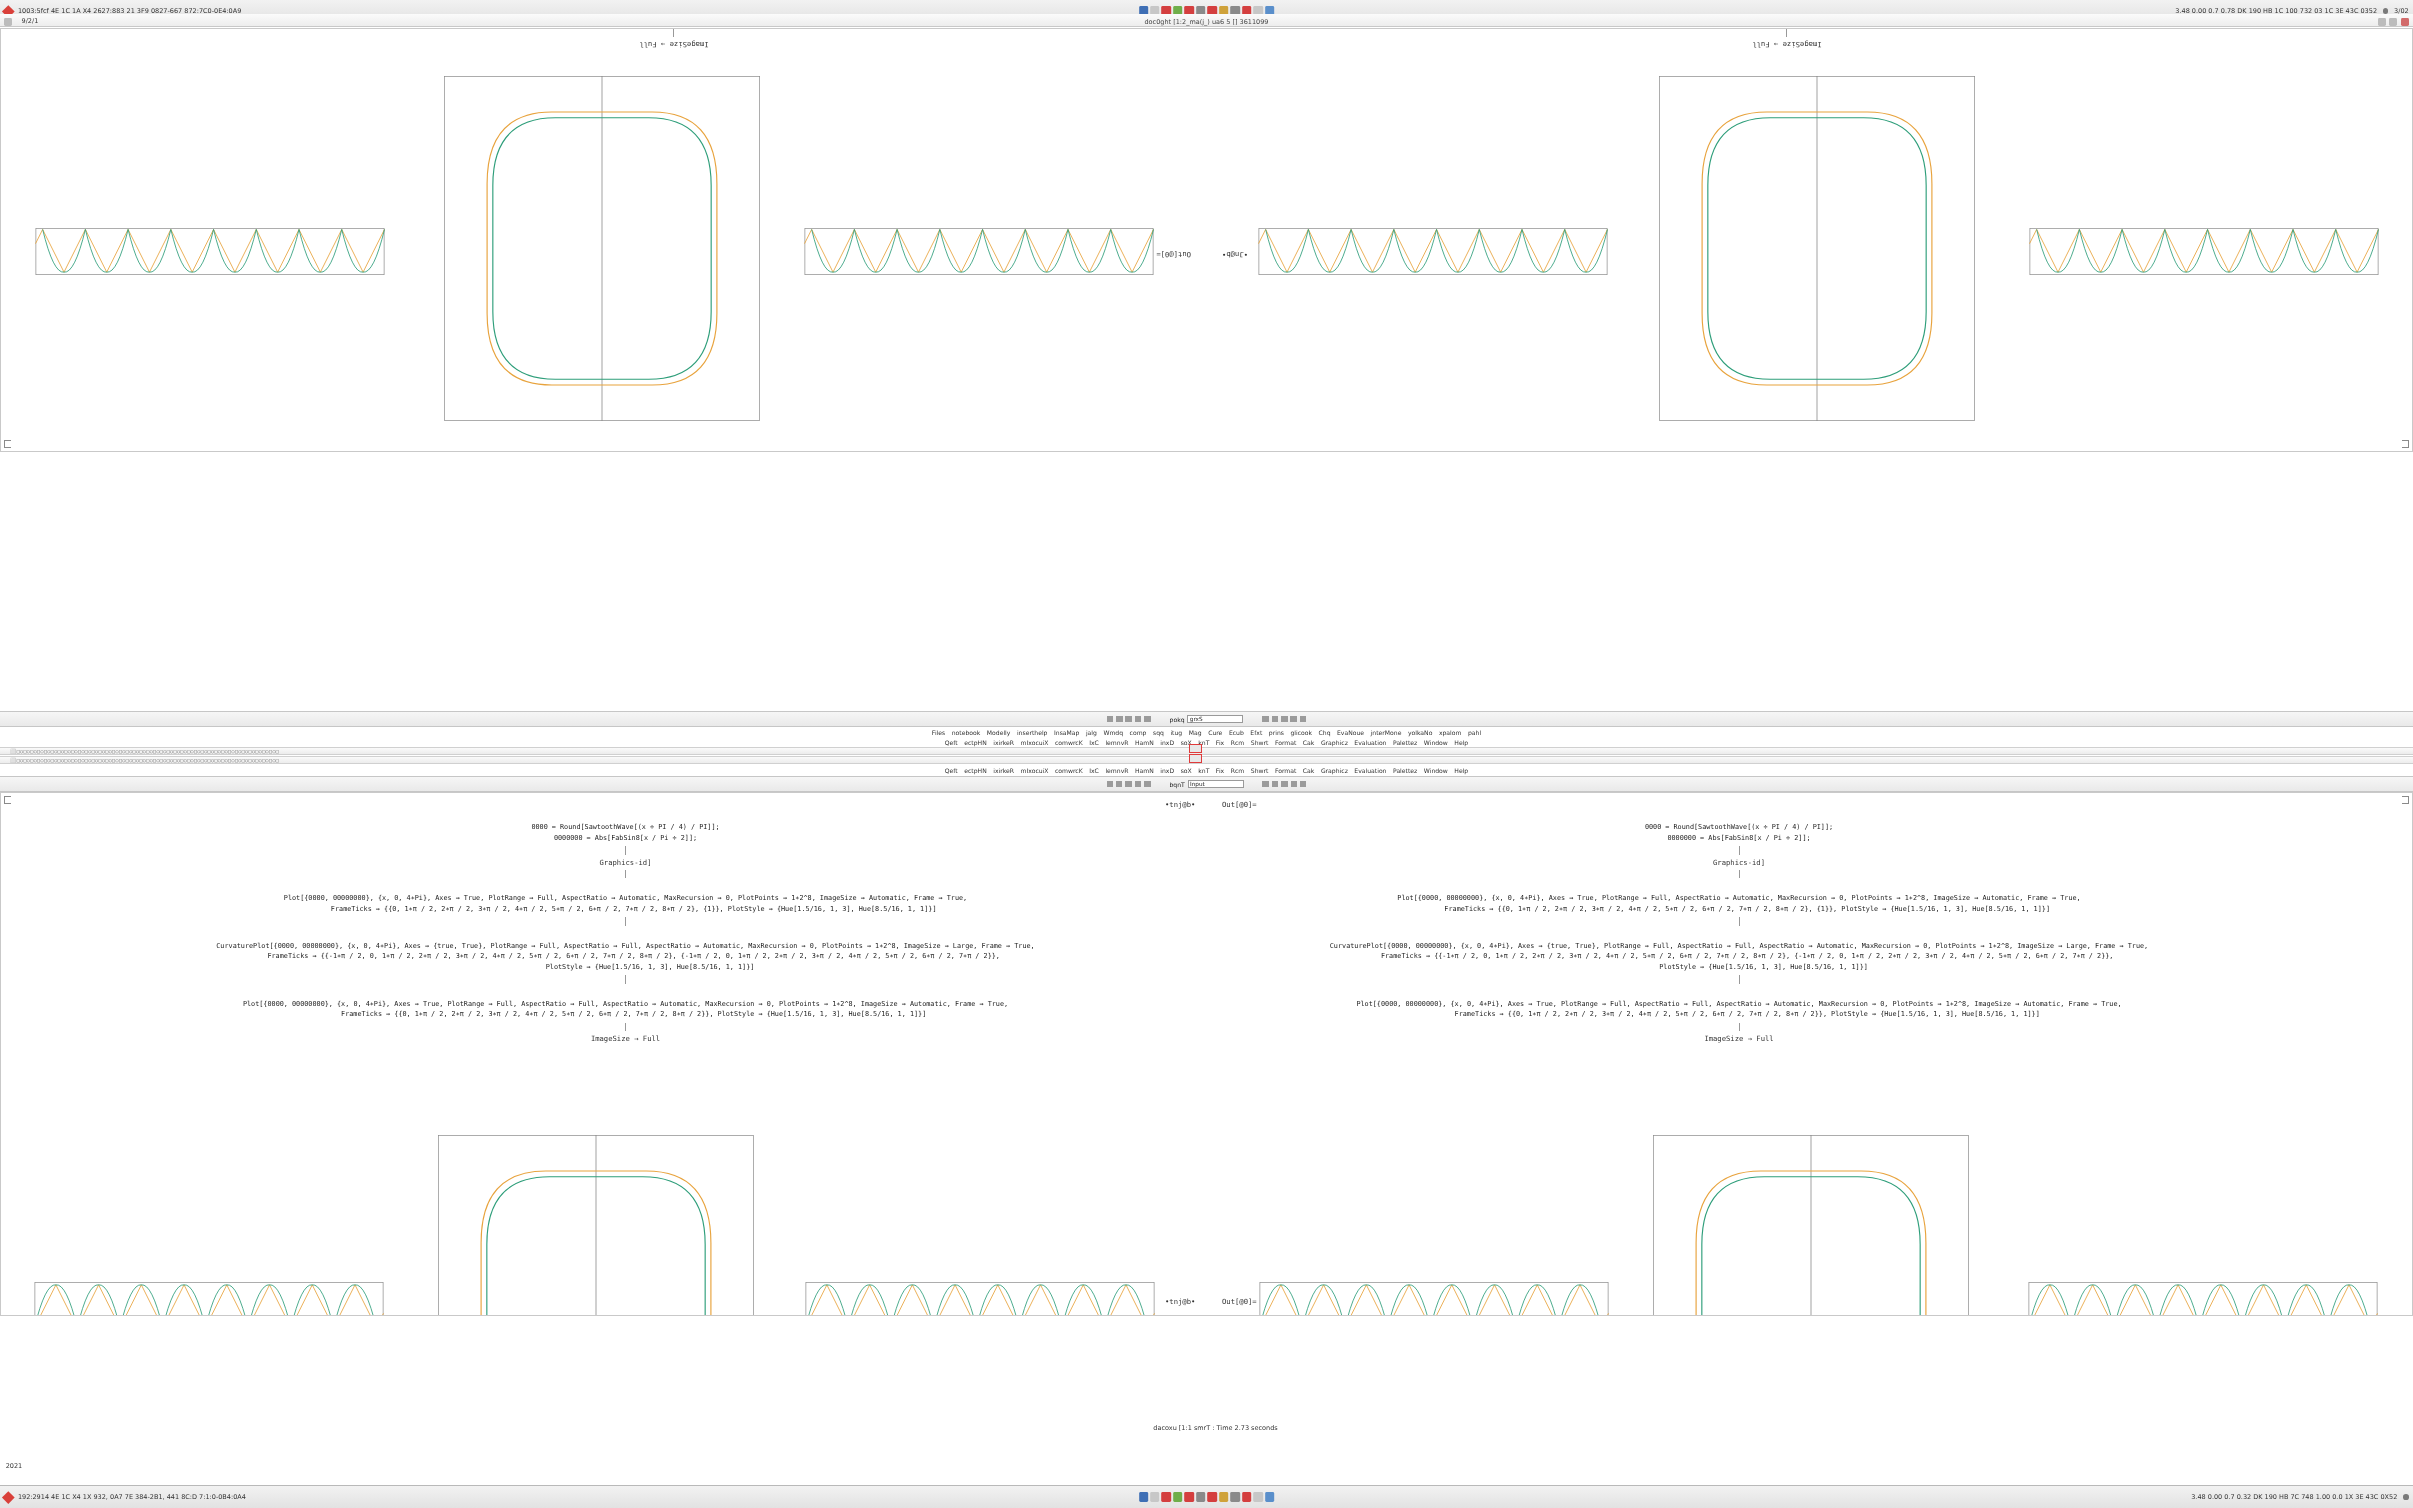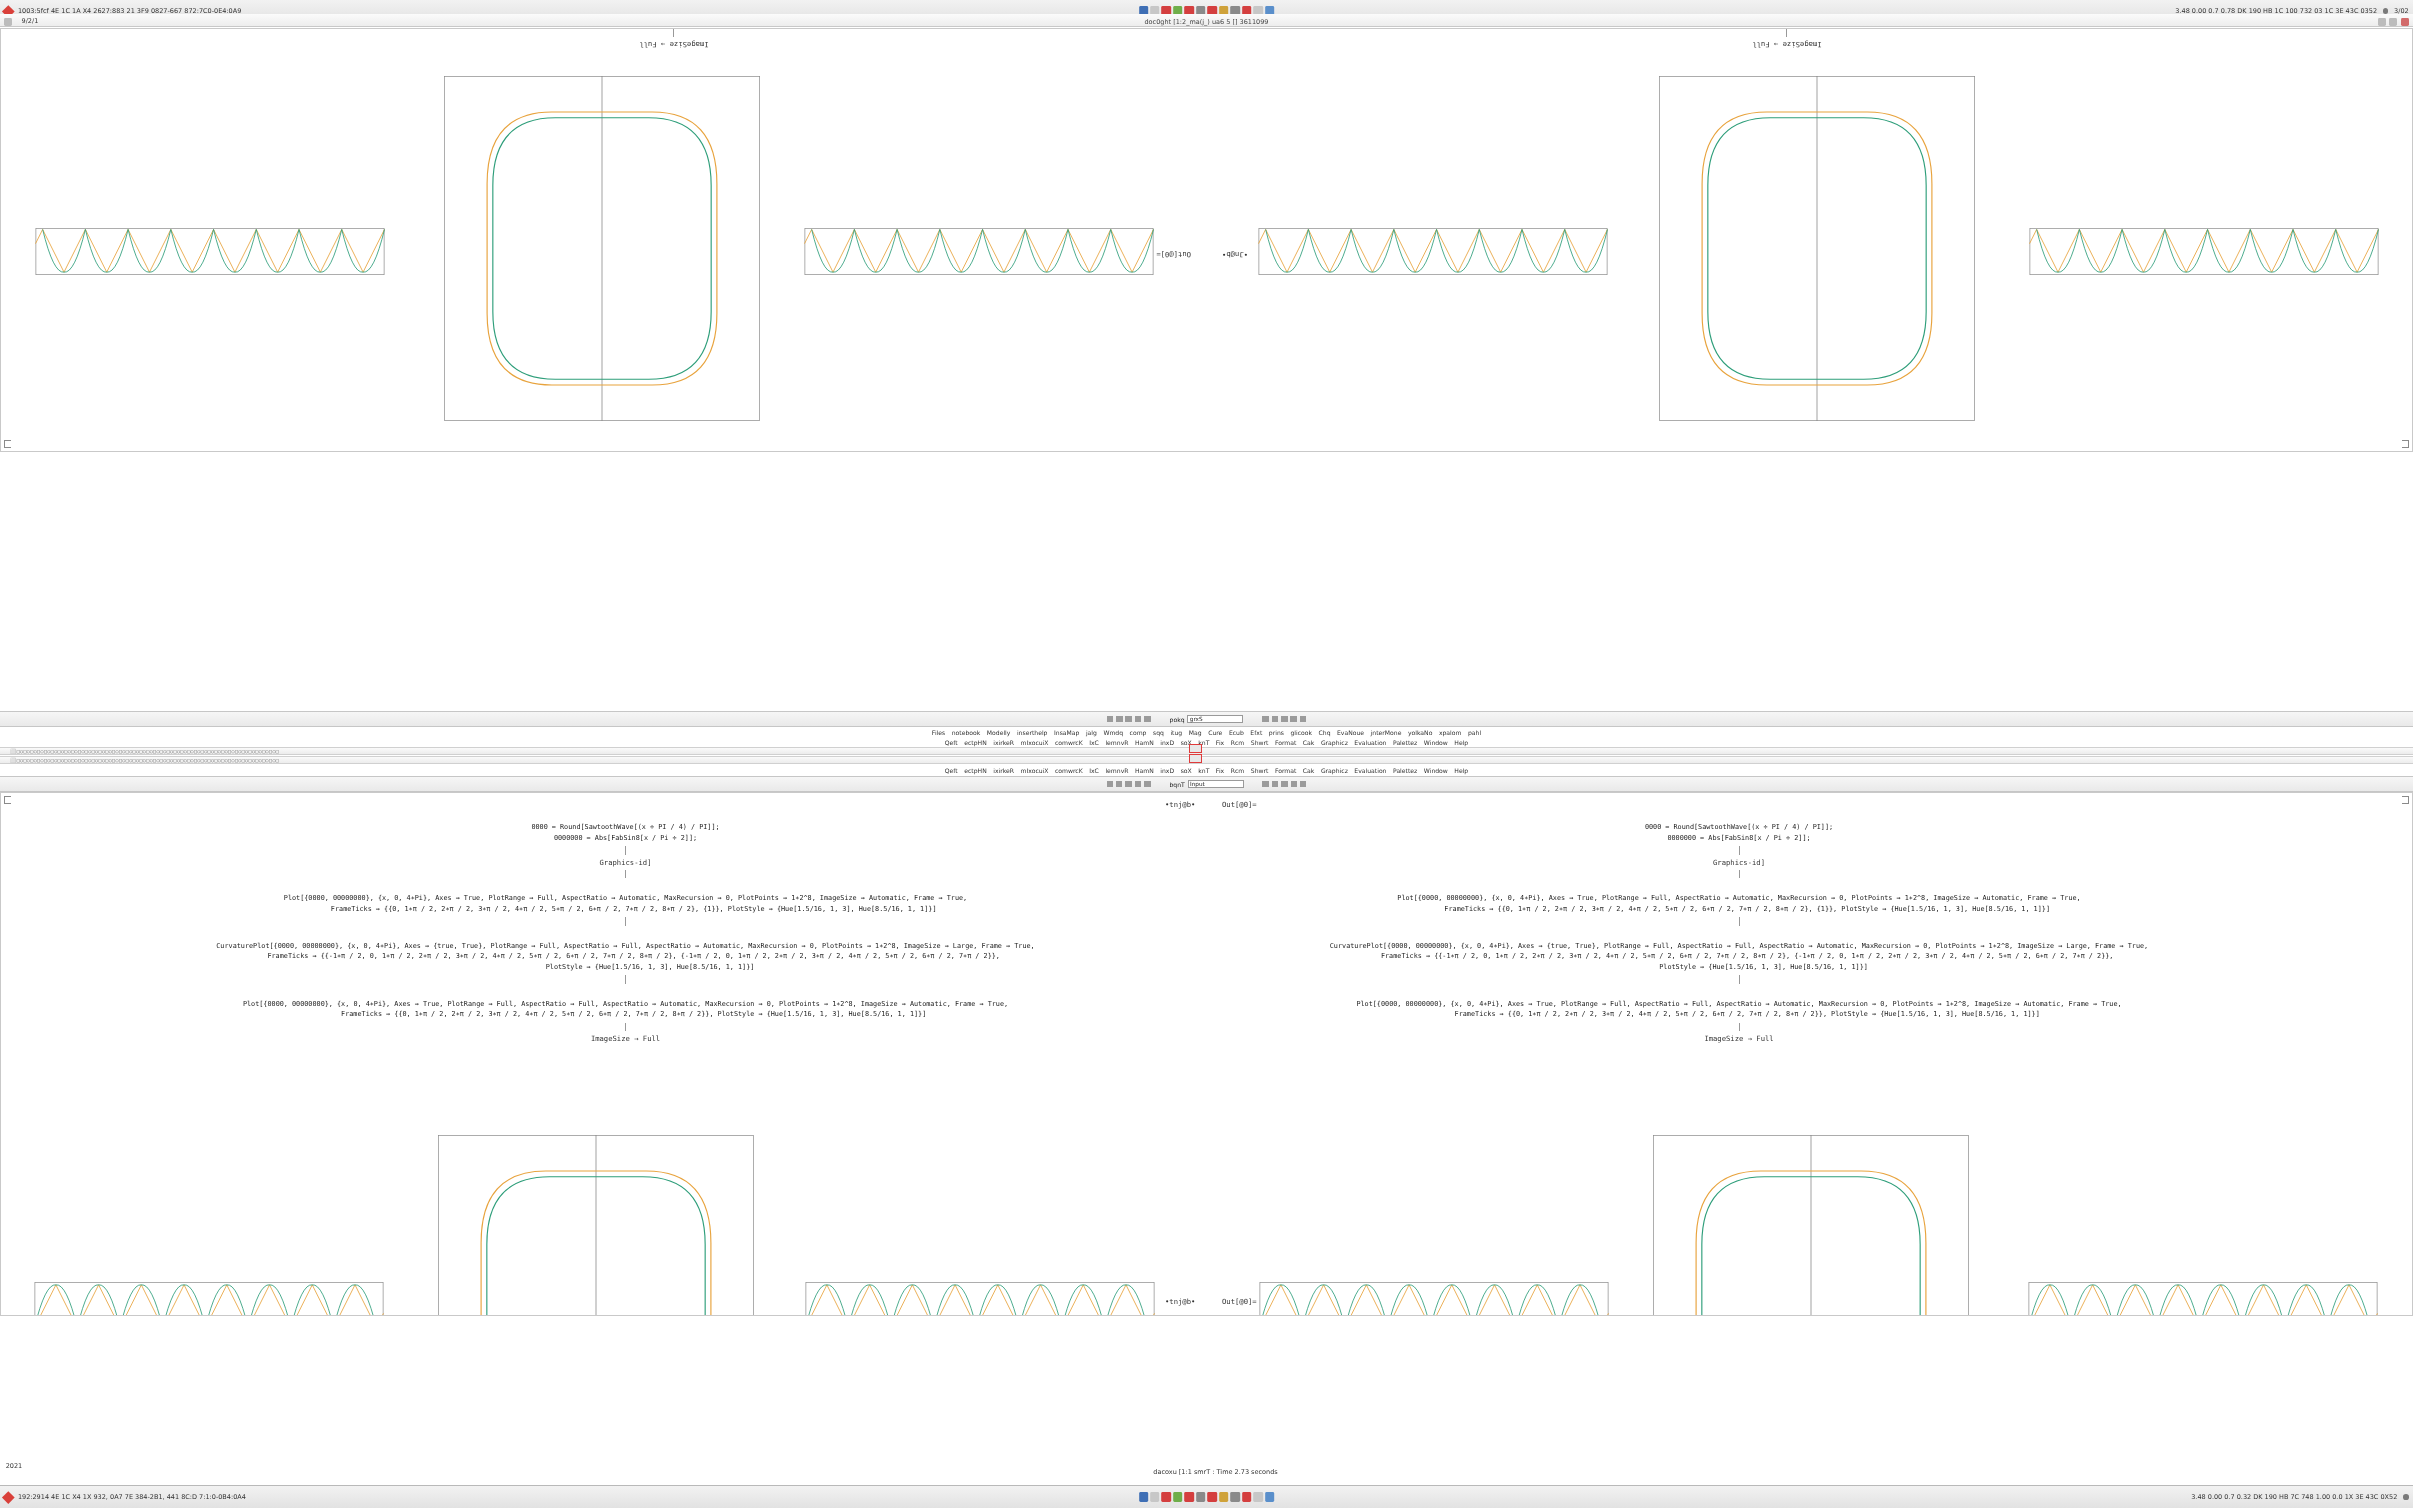--- a/index.html
+++ b/index.html
@@ -439,21 +439,21 @@
 
       <span class="label-out" style="position:absolute; left:1164px; top:159px;">•tnj@b•</span>
       <span class="label-out" style="position:absolute; left:1221px; top:159px;">Out[@0]=</span>
     </div>
 
   </div>
   <div class="nb-gutter left"></div>
   <div class="nb-gutter"></div>
 </div>
 
-<div class="statusline" style="top:1468px;padding-left:18px;">dacoxu [1:1 smrT : Time 2.73 seconds</div>
+<div class="statusline" style="top:1424px;padding-left:18px;">dacoxu [1:1 smrT : Time 2.73 seconds</div>
 
 <div class="sysbar bottom">
   <div class="sys-left">
     <span class="logo-diamond"></span>
     <span>192:2914  4E   1C  X4  1X 932, 0A7  7E  384-2B1, 441  8C:D 7:1:0-0B4:0A4</span>
   </div>
   <div class="sys-center">
     <span class="tray-ic" style="background:#3f6fb5"></span>
     <span class="tray-ic" style="background:#c7c7c7"></span>
     <span class="tray-ic" style="background:#d43f3f"></span>

